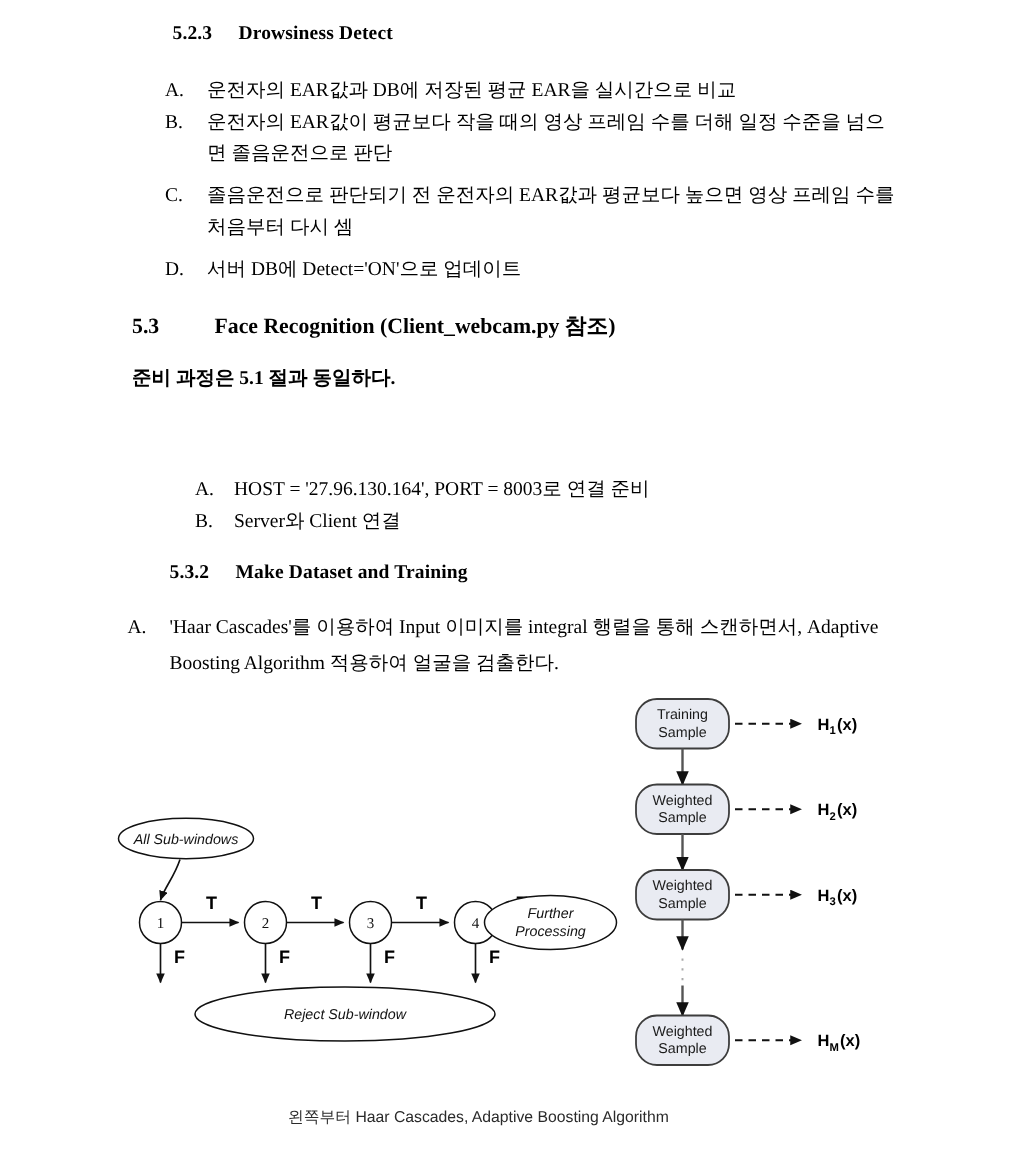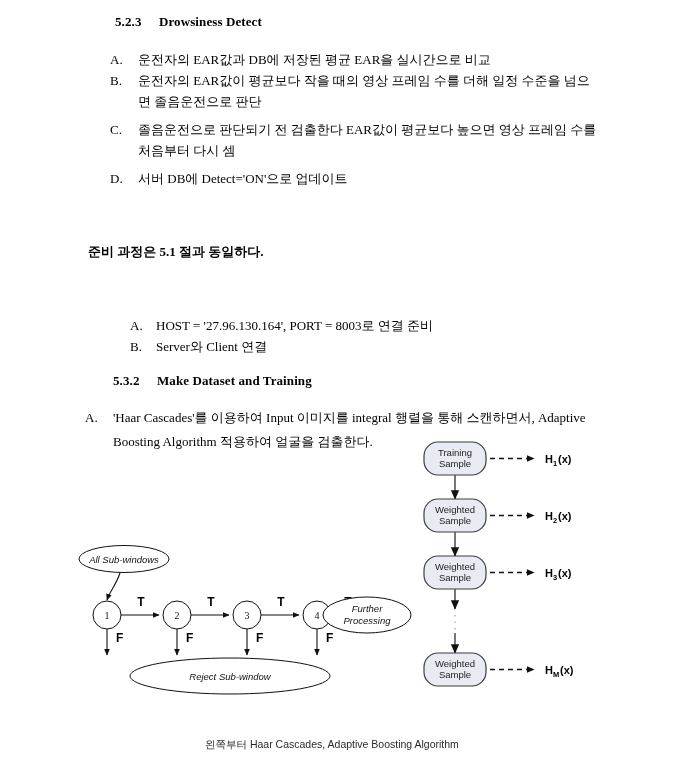--- a/index.html
+++ b/index.html
@@ -121,28 +121,31 @@
     <span class="txt">운전자의 EAR값과 DB에 저장된 평균 EAR을 실시간으로 비교</span>
   </div>
 
   <div class="litem" style="left:110px; top:70px; width:455px; padding-left:28px;">
     <span class="marker">B.</span>
     <span class="txt">운전자의 EAR값이 평균보다 작을 때의 영상 프레임 수를 더해 일정 수준을 넘으면 졸음운전으로 판단</span>
   </div>
 
   <div class="litem" style="left:110px; top:119px; width:472px; padding-left:28px;">
     <span class="marker">C.</span>
-    <span class="txt">졸음운전으로 판단되기 전 검출한다 EAR값이 평균보다 높으면 영상 프레임 수를 처음부터 다시 셈</span>
+    <span class="txt">졸음운전으로 판단되기 전 운전자의 EAR값과 평균보다 높으면 영상 프레임 수를 처음부터 다시 셈</span>
   </div>
 
   <div class="litem" style="left:110px; top:168px; width:450px; padding-left:28px;">
     <span class="marker">D.</span>
     <span class="txt">서버 DB에 Detect='ON'으로 업데이트</span>
   </div>
 
+  <div class="h2" style="left:88px; top:208px;">
+    <span class="num" style="width:55px; display:inline-block;">5.3</span><span>Face Recognition (Client_webcam.py 참조)</span>
+  </div>
 
   <div class="para" style="left:88px; top:242px; width:480px;font-weight:bold;">준비 과정은 5.1 절과 동일하다.</div>
 
 
   <div class="litem" style="left:130px; top:315px; width:430px; padding-left:26px;">
     <span class="marker">A.</span>
     <span class="txt">HOST = '27.96.130.164', PORT = 8003로 연결 준비</span>
   </div>
 
   <div class="litem" style="left:130px; top:336px; width:430px; padding-left:26px;">
@@ -206,21 +209,21 @@
 
       <ellipse cx="305" cy="77" rx="44" ry="18" fill="#ffffff" stroke="#111" stroke-width="1"></ellipse>
       <text x="305" y="74" text-anchor="middle" class="cascade-label">Further</text>
       <text x="305" y="86" text-anchor="middle" class="cascade-label">Processing</text>
 
       <ellipse cx="168" cy="138" rx="100" ry="18" fill="#ffffff" stroke="#111" stroke-width="1"></ellipse>
       <text x="168" y="141.5" text-anchor="middle" class="cascade-label">Reject Sub-window</text>
     </svg>
   </div>
 
-  <div class="fig" style="left:412px; top:437px;">
+  <div class="fig" style="left:412px; top:461px;">
     <svg width="200" height="250" viewBox="0 0 200 250">
       <defs>
         <marker id="ah2" markerWidth="7" markerHeight="7" refX="5.5" refY="2.6" orient="auto">
           <path d="M0,0 L6,2.6 L0,5.2 z" fill="#111"></path>
         </marker>
       </defs>
 
       <rect x="12" y="5" width="62" height="33" rx="14" ry="14" fill="#e9ebf2" stroke="#3d3d3d" stroke-width="1.2"></rect>
       <text x="43" y="18.5" text-anchor="middle" class="boost-label">Training</text>
       <text x="43" y="30" text-anchor="middle" class="boost-label">Sample</text>
@@ -256,15 +259,15 @@
       <rect x="12" y="216" width="62" height="33" rx="14" ry="14" fill="#e9ebf2" stroke="#3d3d3d" stroke-width="1.2"></rect>
       <text x="43" y="229.5" text-anchor="middle" class="boost-label">Weighted</text>
       <text x="43" y="241" text-anchor="middle" class="boost-label">Sample</text>
       <line x1="78" y1="232.5" x2="122" y2="232.5" stroke="#111" stroke-width="1.3" stroke-dasharray="5,4" marker-end="url(#ah2)"></line>
       <text x="133" y="236.5" class="boost-h">H</text>
       <text x="141" y="239.5" class="boost-h-sub">M</text>
       <text x="148" y="236.5" class="boost-h">(x)</text>
     </svg>
   </div>
 
-  <div class="caption" style="left:205px; top:738px;text-align:center;">왼쪽부터 Haar Cascades, Adaptive Boosting Algorithm</div>
+  <div class="caption" style="left:192px; top:738px;text-align:center;">왼쪽부터 Haar Cascades, Adaptive Boosting Algorithm</div>
 
 </div>
 
 </body></html>

